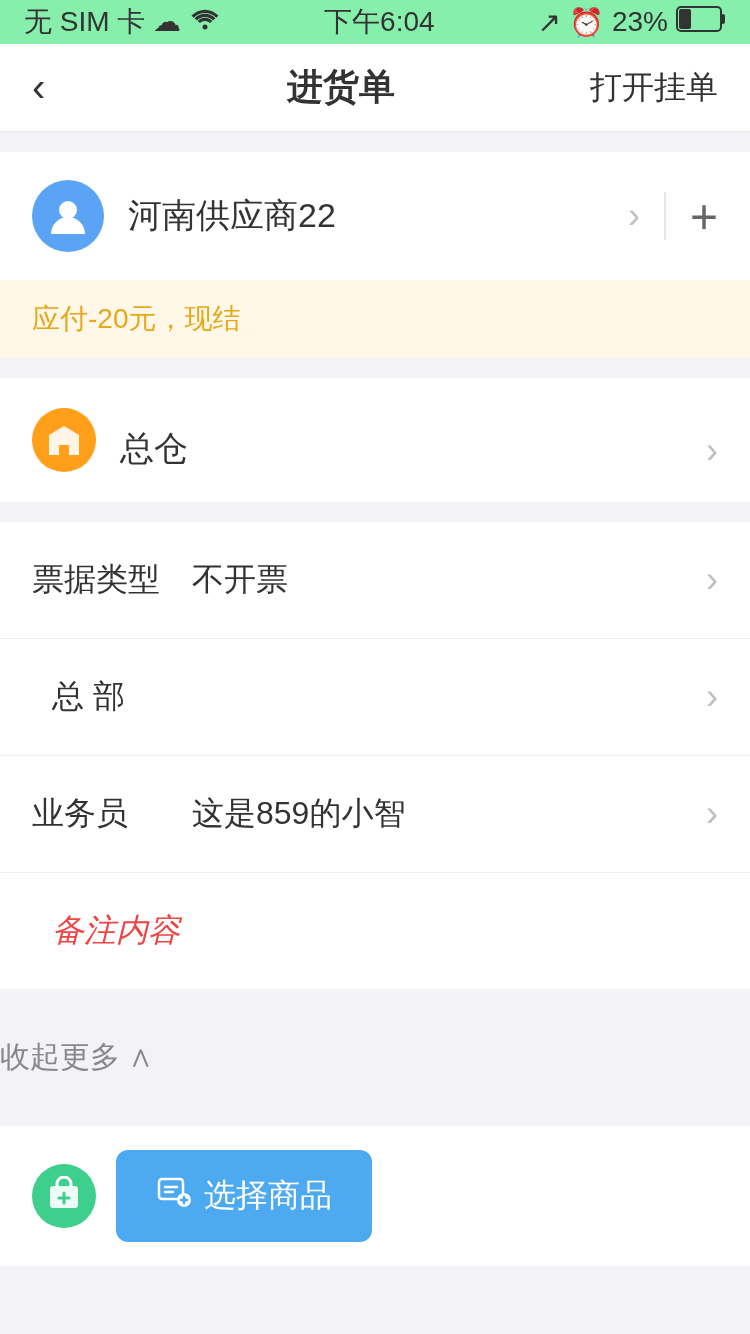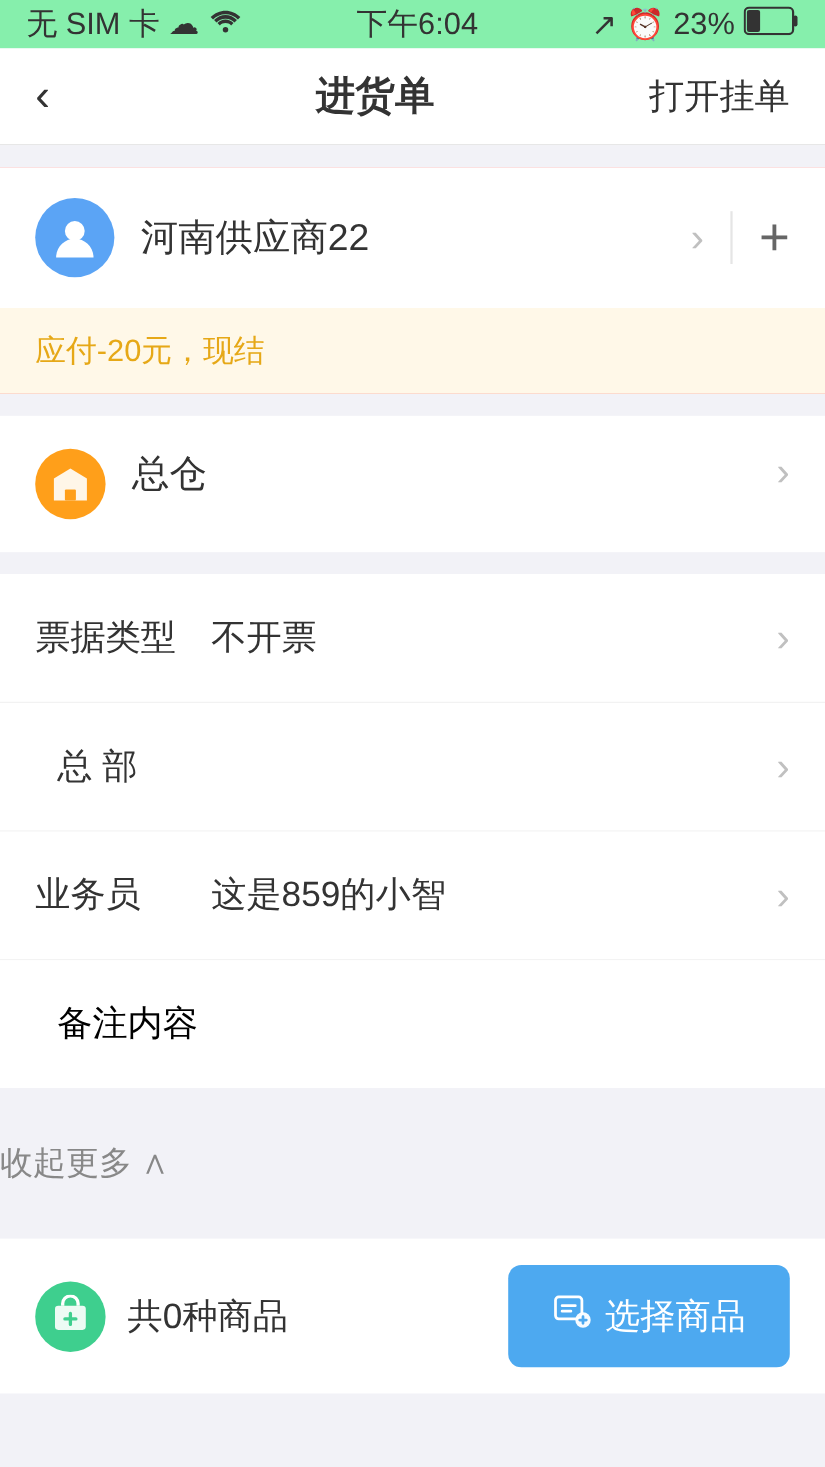--- a/index.html
+++ b/index.html
@@ -67,21 +67,21 @@
 
     
     .section-divider {
       width: 100%;
       height: 20px;
       background: #f2f2f7;
     }
 
     
     .white-section {
-      background: #ef4444;
+      background: #86efac;
     }
 
     
     .supplier-row {
       display: flex;
       align-items: center;
       padding: 28px 32px;
       background: #fff;
       border-bottom: none;
     }
@@ -126,21 +126,21 @@
     .notice-bar {
       background: #fff8e8;
       padding: 20px 32px;
       font-size: 28px;
       color: #e6a817;
     }
 
     
     .warehouse-row {
       display: flex;
-      align-items: flex-start;
+      align-items: flex-end;
       padding: 30px 32px;
       background: #fff;
       margin-top: 20px;
     }
     .warehouse-icon {
       width: 64px;
       height: 64px;
       border-radius: 50%;
       background: #ff9f1a;
       display: flex;
@@ -180,21 +180,22 @@
       width: 140px;
       flex-shrink: 0;
     }
     .form-value {
       flex: 1;
       font-size: 32px;
       color: #333;
       padding-left: 20px;
     }
     .form-value.placeholder {
-      color: #000000;
+      color: #ef4444;
+      font-style: italic;
     }
     .form-chevron {
       color: #c0c0c0;
       font-size: 36px;
     }
 
     
     .collapse-row {
       background: #f2f2f7;
       text-align: left;
@@ -350,21 +351,20 @@
 </div>
 
 <div class="bottom-bar">
   <div class="product-icon">
     <svg width="40" height="40" viewBox="0 0 40 40" fill="none">
       <rect x="6" y="10" width="28" height="22" rx="3" fill="white" opacity="0.9"></rect>
       <path d="M13 10V8a7 7 0 0114 0v2" stroke="white" stroke-width="3" fill="none"></path>
       <path d="M15 22h10M20 17v10" stroke="#3ecf8e" stroke-width="3" stroke-linecap="round"></path>
     </svg>
   </div>
-  <span class="product-count">共0种商品</span>
   <button class="select-btn">
     <span class="select-btn-icon">
       <svg width="36" height="36" viewBox="0 0 36 36" fill="none">
         <rect x="3" y="5" width="24" height="20" rx="3" stroke="white" stroke-width="2.5" fill="none"></rect>
         <path d="M9 13h12M9 18h8" stroke="white" stroke-width="2.5" stroke-linecap="round"></path>
         <circle cx="28" cy="26" r="7" fill="white" opacity="0.95"></circle>
         <path d="M25 26h6M28 23v6" stroke="#4da9f0" stroke-width="2.5" stroke-linecap="round"></path>
       </svg>
     </span>
     <span>选择商品</span>

